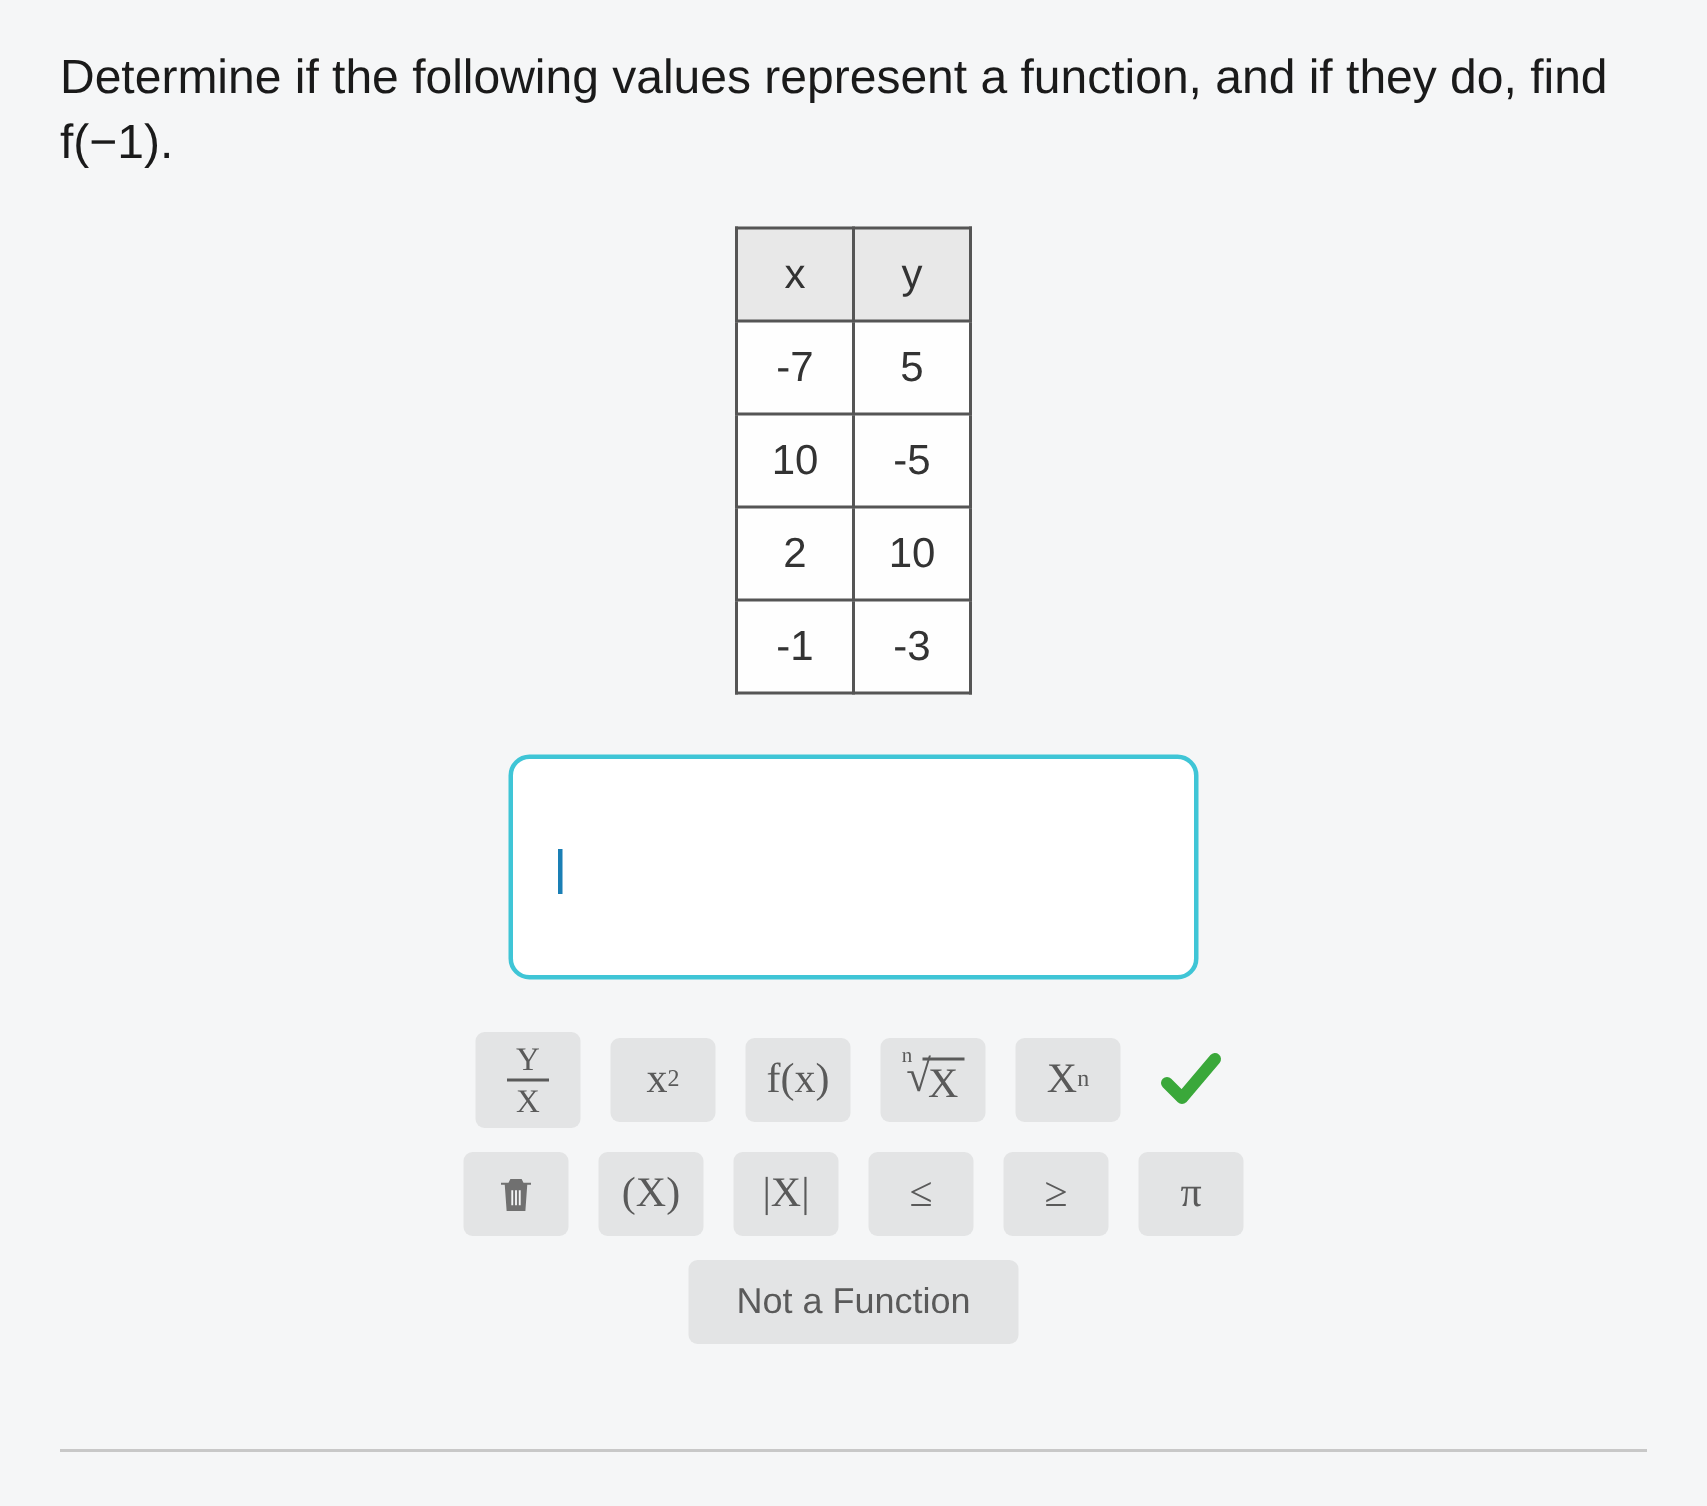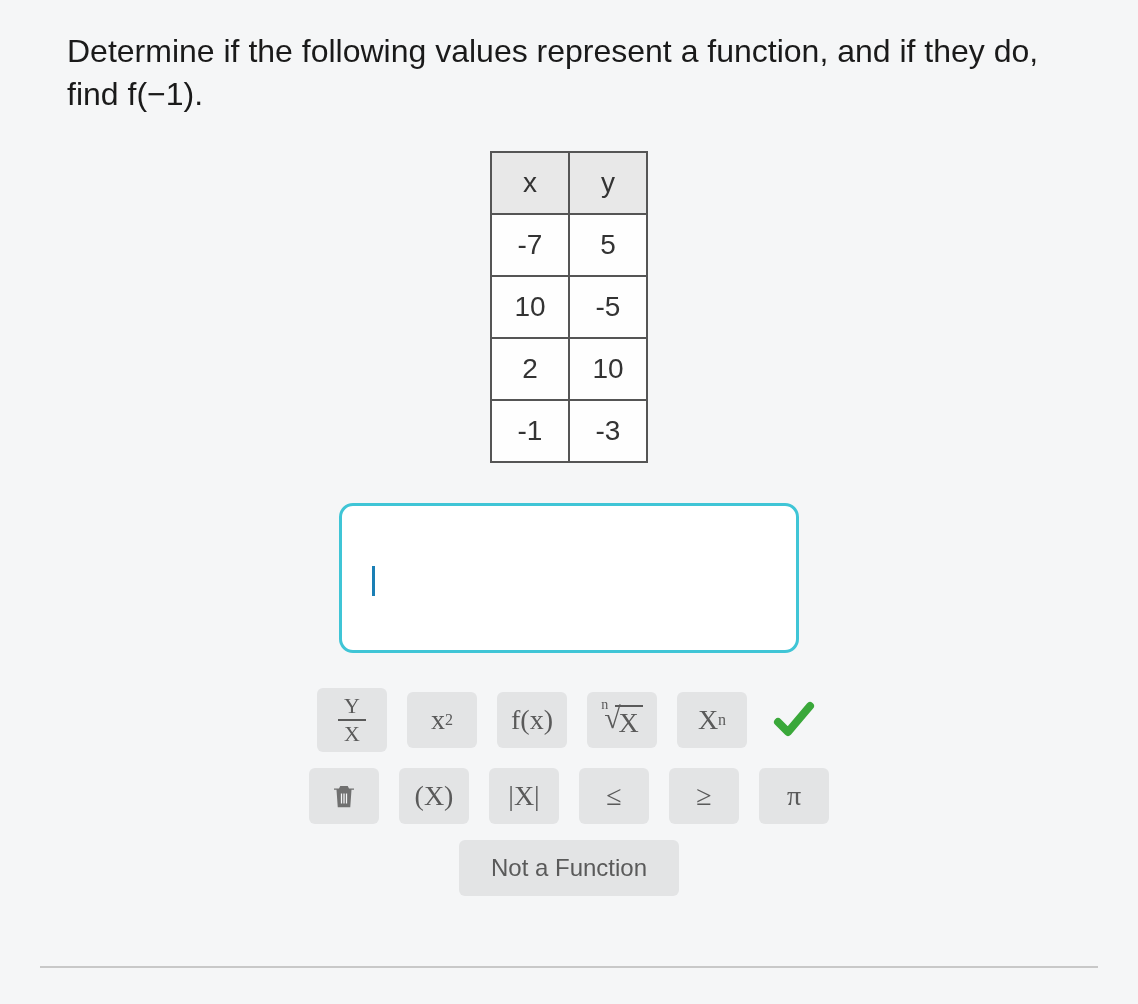--- a/index.html
+++ b/index.html
@@ -13,21 +13,20 @@
       width: 1138px;
       height: 1004px;
       padding: 30px 40px;
       color: #2a2a2a;
     }
     .question-text {
       font-size: 32px;
       line-height: 1.35;
       color: #1a1a1a;
       margin-bottom: 35px;
-      margin-left: 27px;
     }
     .table-container {
       display: flex;
       justify-content: center;
       margin-bottom: 40px;
     }
     table {
       border-collapse: collapse;
       border: 2px solid #555;
     }

